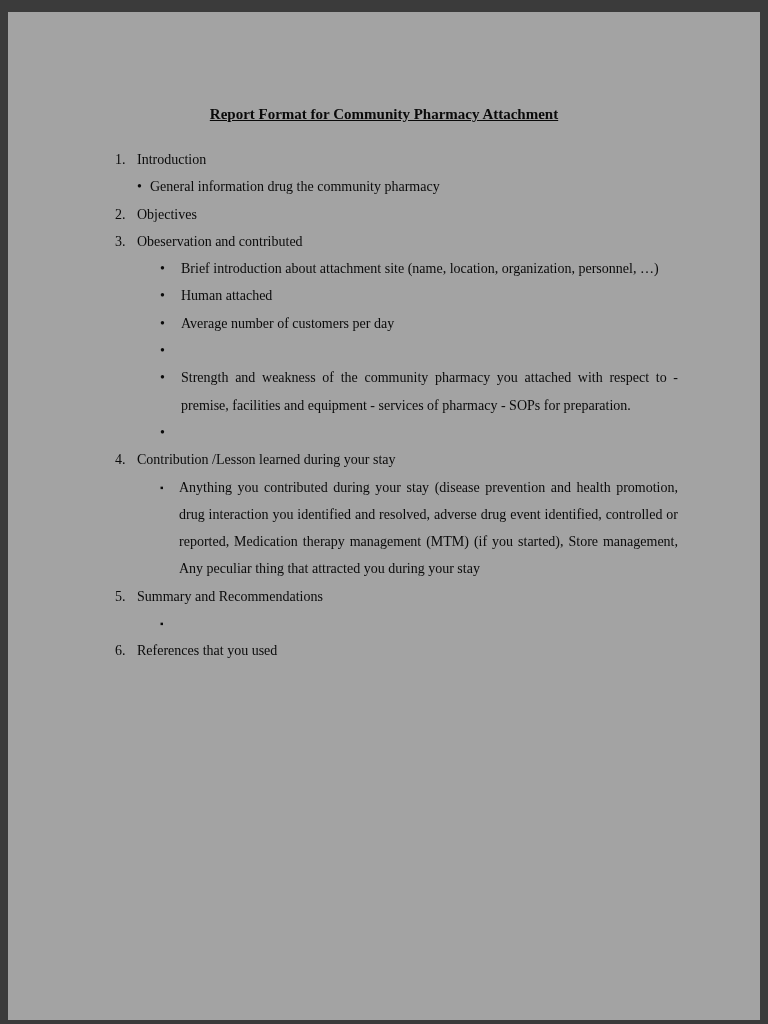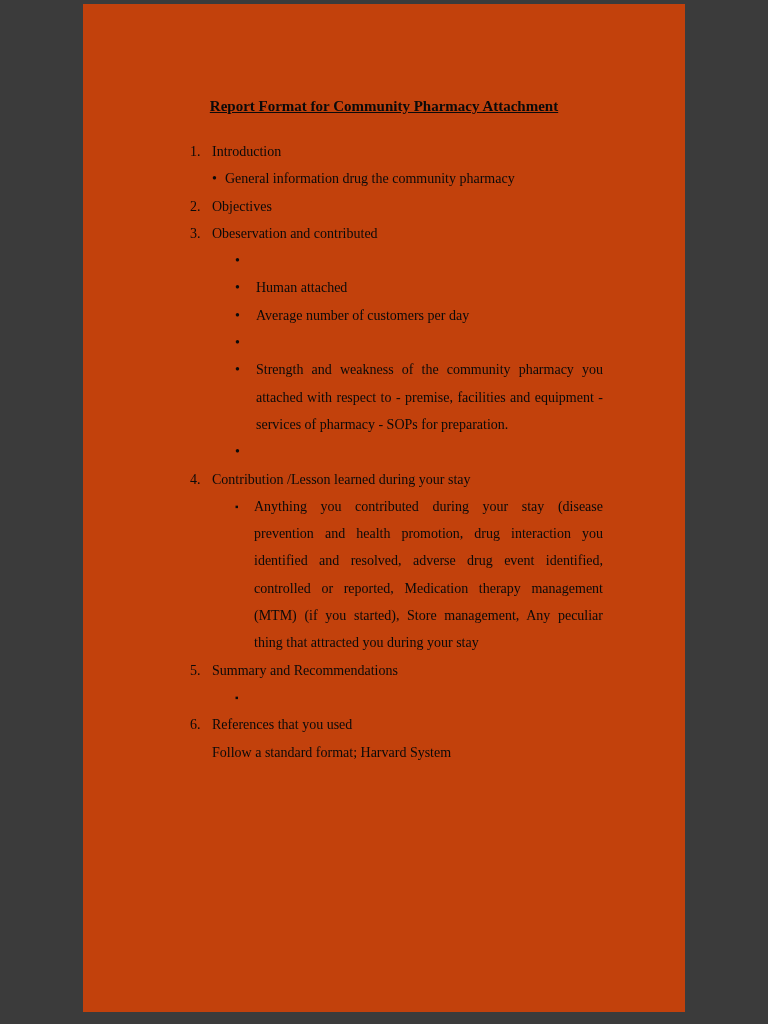--- a/index.html
+++ b/index.html
@@ -4,24 +4,24 @@
 <style>
   * { margin: 0; padding: 0; box-sizing: border-box; }
   html, body { width: 768px; }
   body {
     background: #3b3b3b;
     font-family: "Liberation Serif", serif;
     height: 1024px;
     overflow: hidden;
   }
   .page {
-    width: 602px;
+    width: 752px;
     height: 1008px;
-    margin: 4px auto;
-    background: #c2410c;
+    margin: 12px auto;
+    background: #a3a3a3;
     color: #0a0a0a;
     padding: 92px 82px 40px 107px;
     font-size: 14px;
     line-height: 27.3px;
   }
   .title {
     text-align: center;
     font-weight: bold;
     text-decoration: underline;
     font-size: 15px;
@@ -64,20 +64,21 @@
       <span class="num">2.</span>
       <span class="label">Objectives</span>
     </div>
 
     <div class="item">
       <span class="num">3.</span>
       <span class="label">Obeservation and contributed</span>
     </div>
     <div class="bullet lvl-b">
       <span class="marker">•</span>
+      <span class="txt">Brief introduction about attachment site (name, location, organization, personnel, …)</span>
     </div>
     <div class="bullet lvl-b">
       <span class="marker">•</span>
       <span class="txt">Human attached</span>
     </div>
     <div class="bullet lvl-b">
       <span class="marker">•</span>
       <span class="txt">Average number of customers per day</span>
     </div>
     <div class="bullet lvl-b">
@@ -105,16 +106,15 @@
       <span class="label">Summary and Recommendations</span>
     </div>
     <div class="bullet lvl-b sq">
       <span class="marker">▪</span>
     </div>
 
     <div class="item">
       <span class="num">6.</span>
       <span class="label">References that you used</span>
     </div>
-    <div class="note">Follow a standard format; Harvard System</div>
 
   </div>
 </div>
 
 </body></html>

